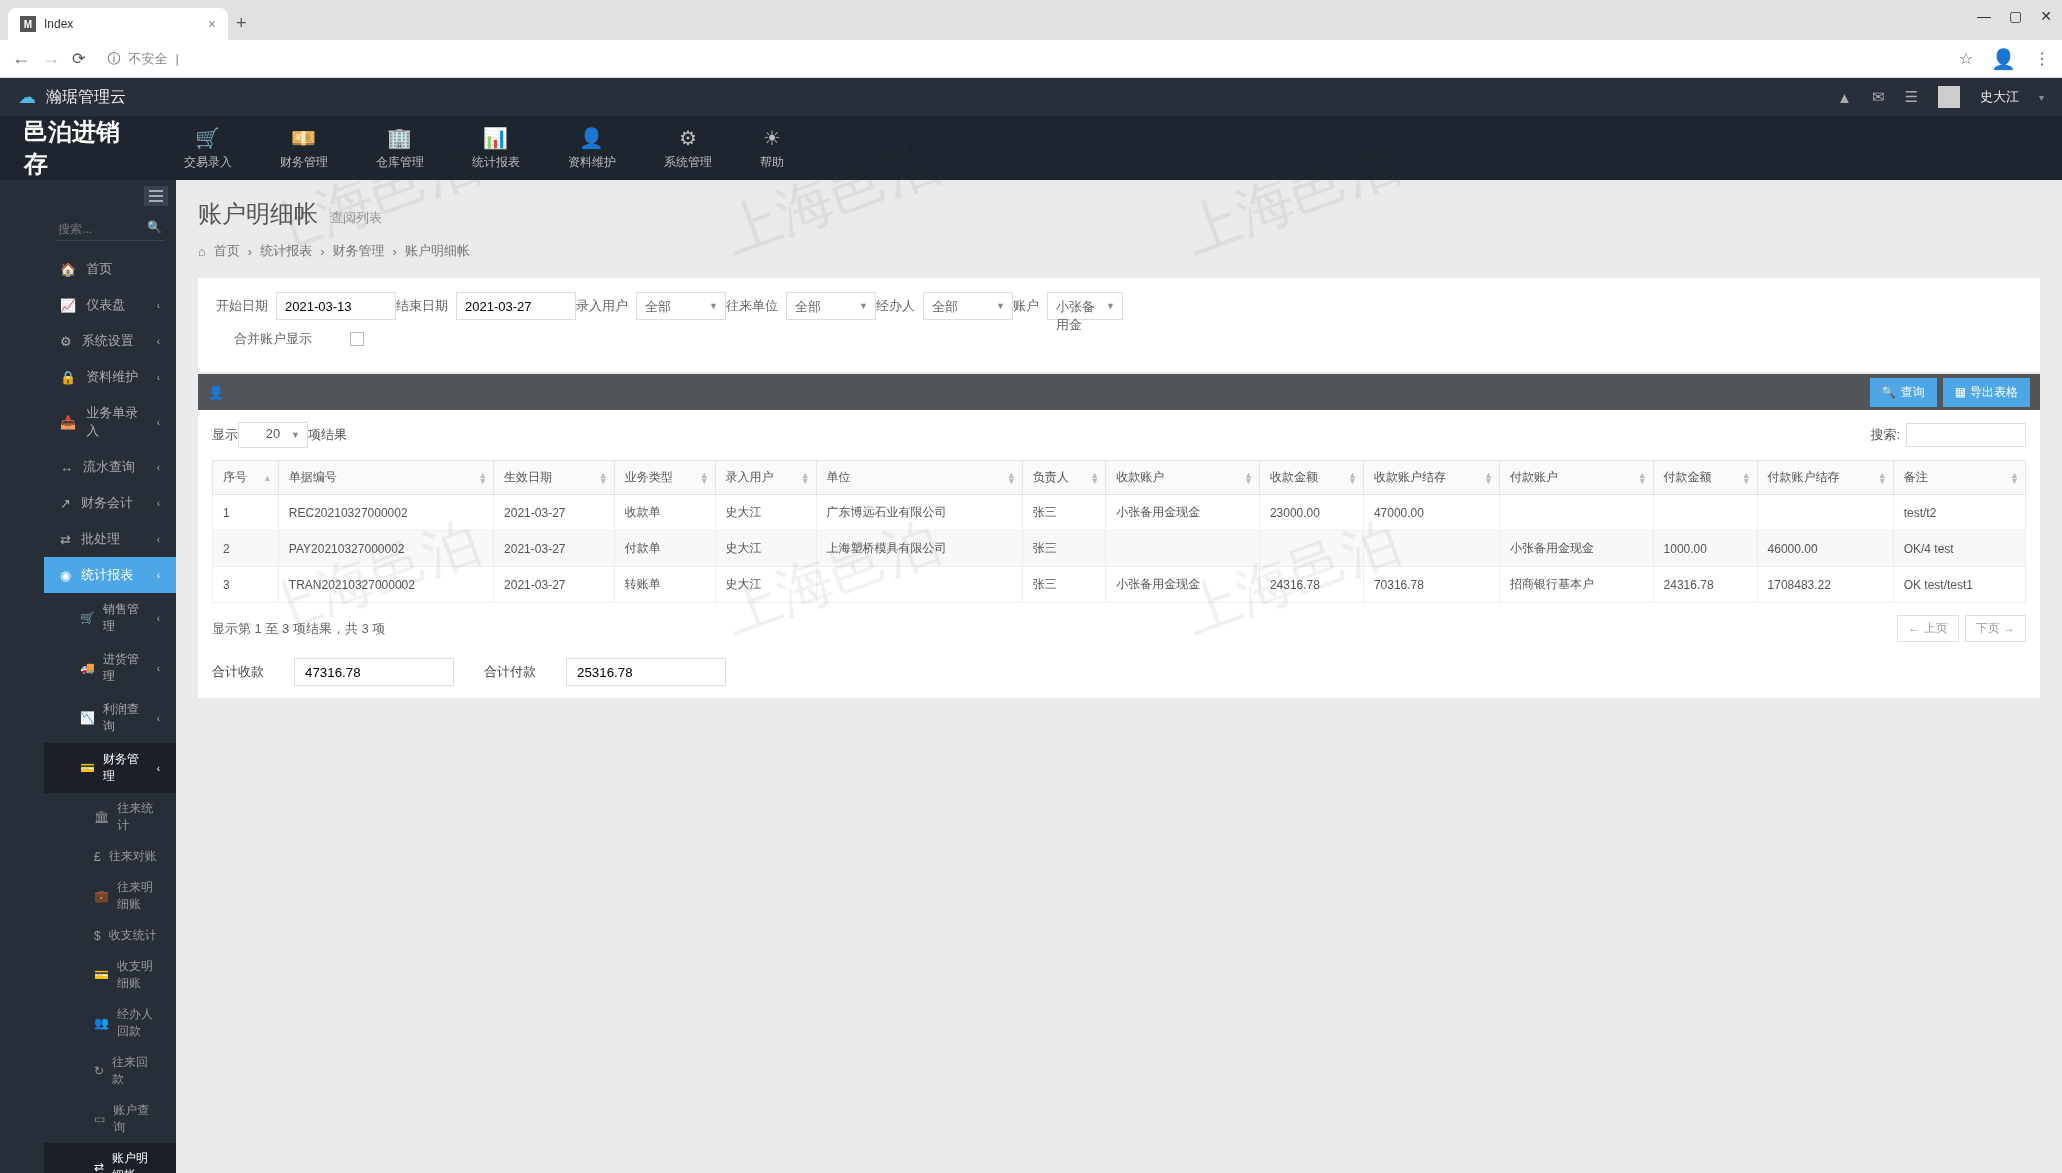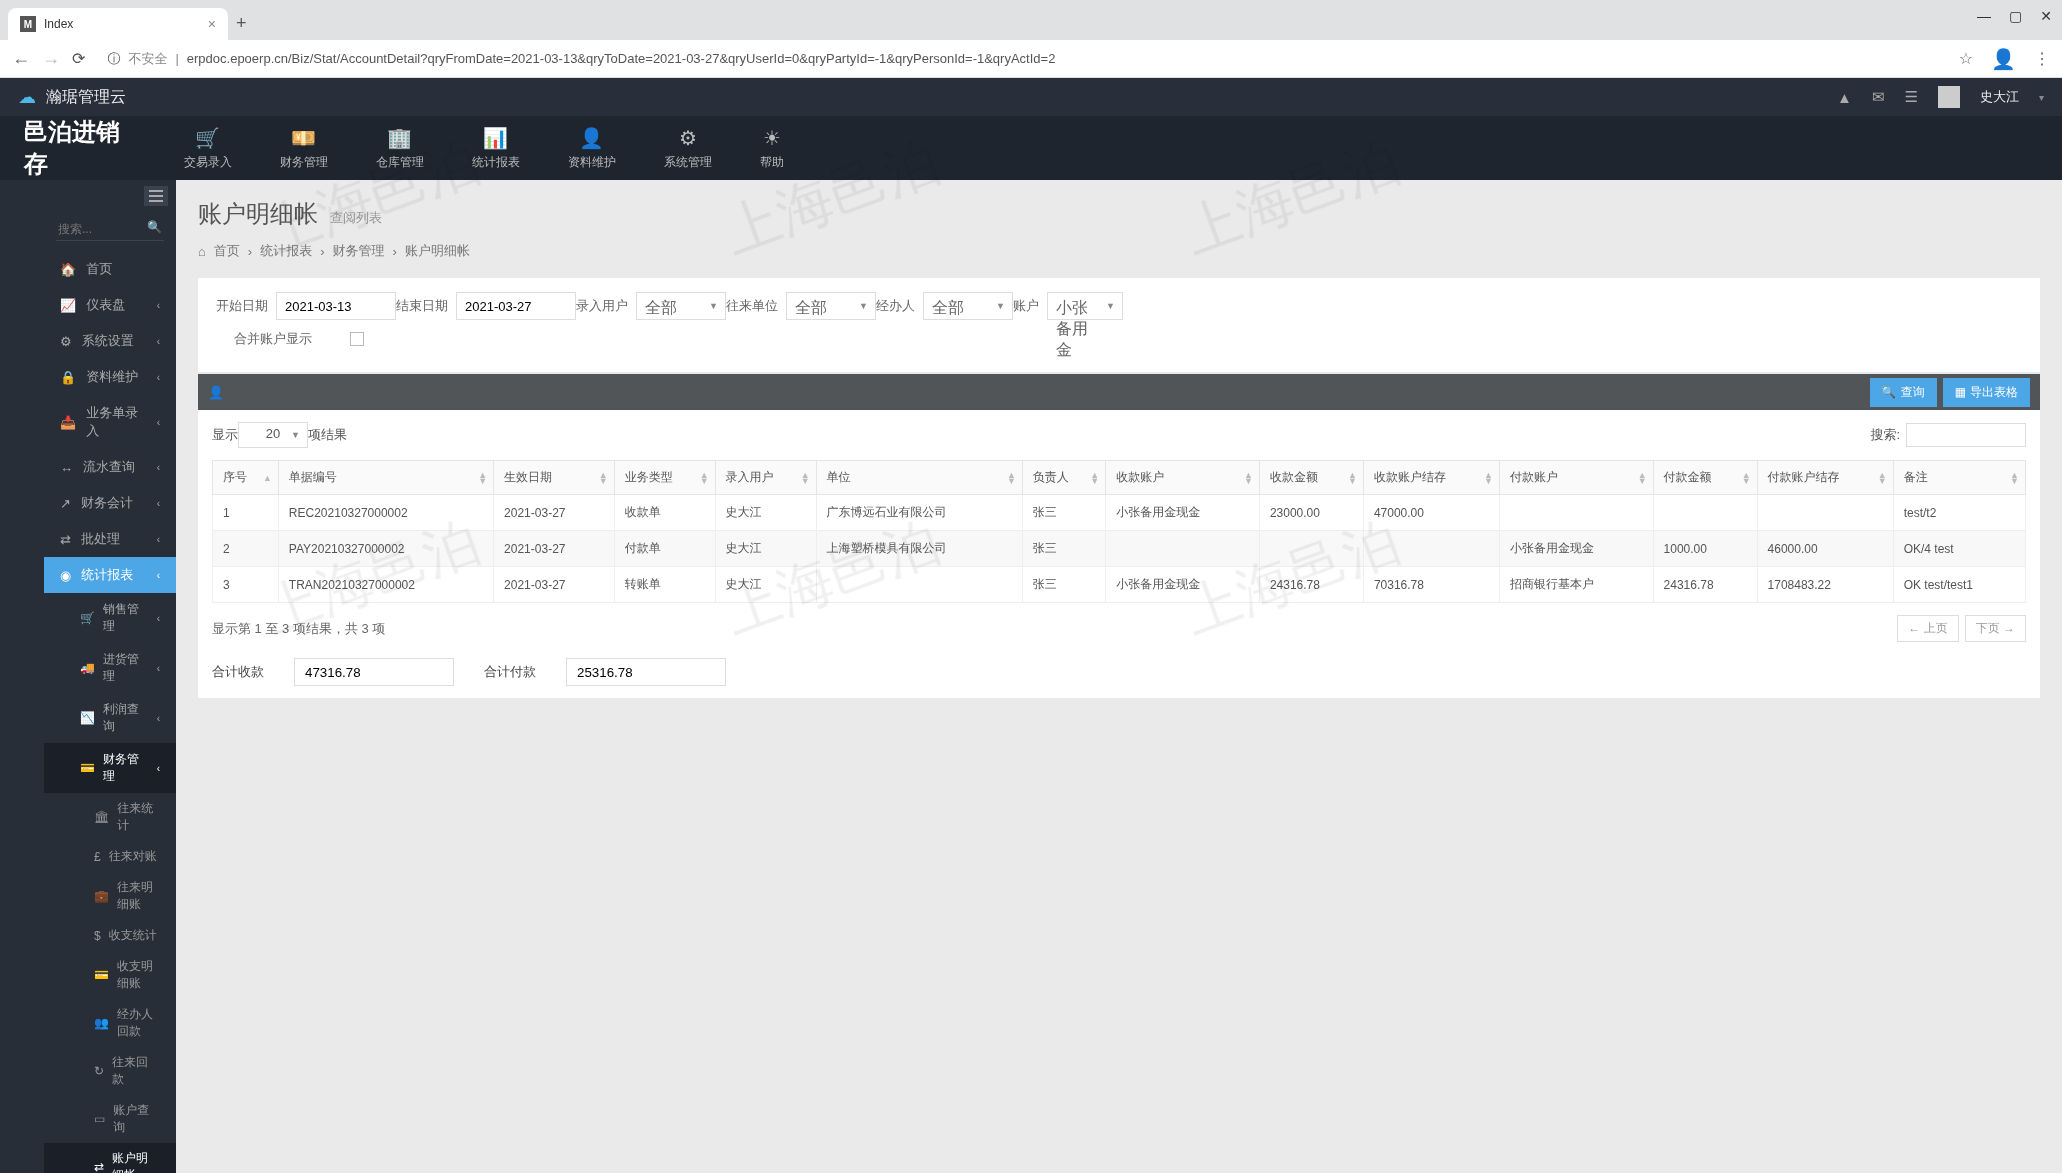--- a/index.html
+++ b/index.html
@@ -64,21 +64,21 @@
     .page-title { font-size: 24px; color: #555; font-weight: normal; }
     .page-subtitle { font-size: 13px; color: #999; }
     .breadcrumb { font-size: 13px; color: #777; margin-bottom: 18px; display: flex; gap: 8px; align-items: center; }
     .breadcrumb a { color: #777; text-decoration: none; }
     
     
     .filter-panel { background: #fff; padding: 14px 18px; margin-bottom: 2px; }
     .filter-row { display: flex; align-items: center; flex-wrap: wrap; margin-bottom: 10px; }
     .filter-group { display: flex; align-items: center; gap: 8px; font-size: 13px; color: #666; }
     .filter-input { border: 1px solid #ddd; padding: 5px 8px; font-size: 13px; width: 120px; height: 28px; }
-    .filter-select { border: 1px solid #ddd; padding: 5px 22px 5px 8px; font-size: 16px; width: 90px; height: 28px; background: #fff; position: relative; }
+    .filter-select { border: 1px solid #ddd; padding: 5px 22px 5px 8px; font-size: 13px; width: 90px; height: 28px; background: #fff; position: relative; }
     .select-wrap { position: relative; display: inline-block; }
     .select-caret { position: absolute; right: 8px; top: 50%; transform: translateY(-50%); font-size: 9px; color: #888; pointer-events: none; }
     .checkbox { width: 14px; height: 14px; border: 1px solid #bbb; background: #fff; }
     
     
     .toolbar { background: #525558; height: 36px; display: flex; align-items: center; padding: 0 10px; color: #fff; }
     .toolbar-icon { font-size: 13px; }
     .toolbar-right { margin-left: auto; display: flex; gap: 6px; }
     .btn-primary { background: #4da7e7; color: #fff; border: none; padding: 6px 12px; font-size: 12px; cursor: pointer; display: flex; align-items: center; gap: 4px; }
     
@@ -122,21 +122,20 @@
 </div>
 
 <div class="address-bar">
   <span class="nav-arrow">←</span>
   <span class="nav-arrow disabled">→</span>
   <span class="reload">⟳</span>
   <div class="url-bar">
     <span>ⓘ</span>
     <span class="url-prefix">不安全</span>
     <span class="url-prefix">|</span>
-    <span>erpdoc.epoerp.cn/Biz/Stat/AccountDetail?qryFromDate=2021-03-13&amp;qryToDate=2021-03-27&amp;qryUserId=0&amp;qryPartyId=-1&amp;qryPersonId=-1&amp;qryActId=2</span>
   </div>
   <div class="address-icons">
     <span>☆</span>
     <span style="font-size:20px;">👤</span>
     <span>⋮</span>
   </div>
 </div>
 
 <div class="app-header">
   <div class="app-logo">

